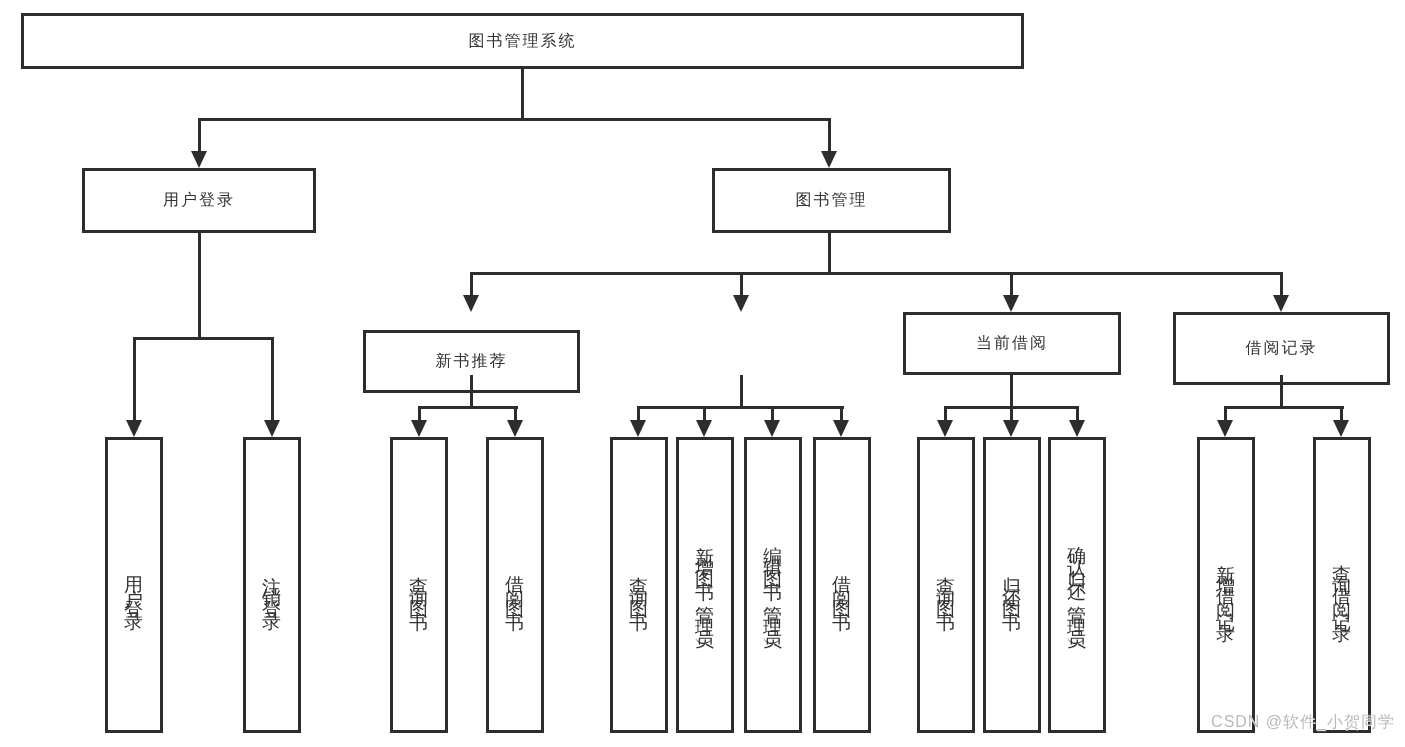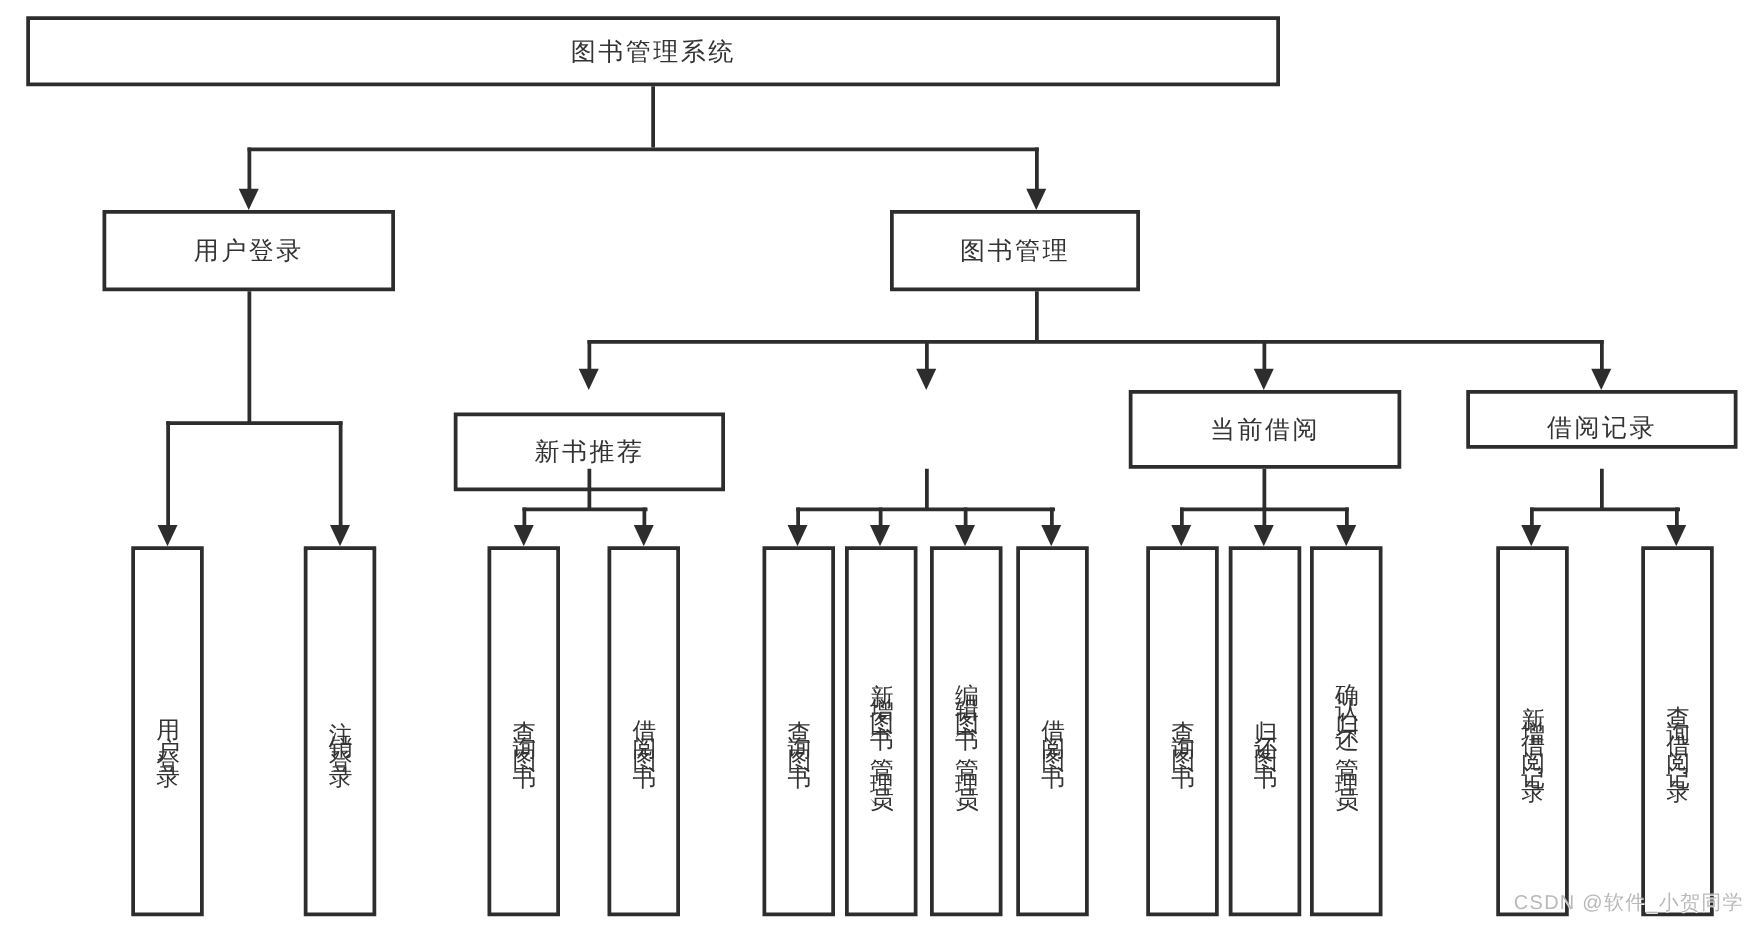--- a/index.html
+++ b/index.html
@@ -16,21 +16,21 @@
   }
   .box {
     position: absolute;
     box-sizing: border-box;
     border: 3px solid #2d2d2d;
     background: #ffffff;
     display: flex;
     align-items: center;
     justify-content: center;
     color: #333333;
-    font-size: 20px;
+    font-size: 16px;
     letter-spacing: 2px;
     white-space: nowrap;
   }
   .leaf {
     font-size: 19px;
     letter-spacing: 0;
   }
   .vtext {
     writing-mode: vertical-rl;
     text-orientation: mixed;
@@ -92,21 +92,21 @@
     <div class="head"></div>
   </div>
   <div class="arrow" style="left:821px; top:118px; height:50px;">
     <div class="stem"></div>
     <div class="head"></div>
   </div>
 
   <div class="box" style="left:82px; top:168px; width:234px; height:65px;">
     <span>用户登录</span>
   </div>
-  <div class="box" style="left:712px; top:168px; width:200px; height:65px;">
+  <div class="box" style="left:712px; top:168px; width:239px; height:65px;">
     <span>图书管理</span>
   </div>
 
   <div class="vline" style="left:198px; top:233px; height:106px;"></div>
   <div class="hline" style="left:133px; top:337px; width:141px;"></div>
   <div class="arrow" style="left:126px; top:337px; height:100px;">
     <div class="stem"></div>
     <div class="head"></div>
   </div>
   <div class="arrow" style="left:264px; top:337px; height:100px;">
@@ -132,21 +132,21 @@
     <div class="stem"></div>
     <div class="head"></div>
   </div>
 
   <div class="box" style="left:363px; top:312px; width:217px; height:63px;margin-top:18px;">
     <span>新书推荐</span>
   </div>
   <div class="box" style="left:903px; top:312px; width:218px; height:63px;">
     <span>当前借阅</span>
   </div>
-  <div class="box" style="left:1173px; top:312px; width:217px; height:47px;align-items:flex-end;">
+  <div class="box" style="left:1173px; top:312px; width:217px; height:73px;">
     <span>借阅记录</span>
   </div>
 
   <div class="vline" style="left:470px; top:375px; height:33px;"></div>
   <div class="vline" style="left:740px; top:375px; height:33px;"></div>
   <div class="vline" style="left:1010px; top:375px; height:33px;"></div>
   <div class="vline" style="left:1280px; top:375px; height:33px;"></div>
 
   <div class="hline" style="left:418px; top:406px; width:100px;"></div>
   <div class="hline" style="left:637px; top:406px; width:207px;"></div>

